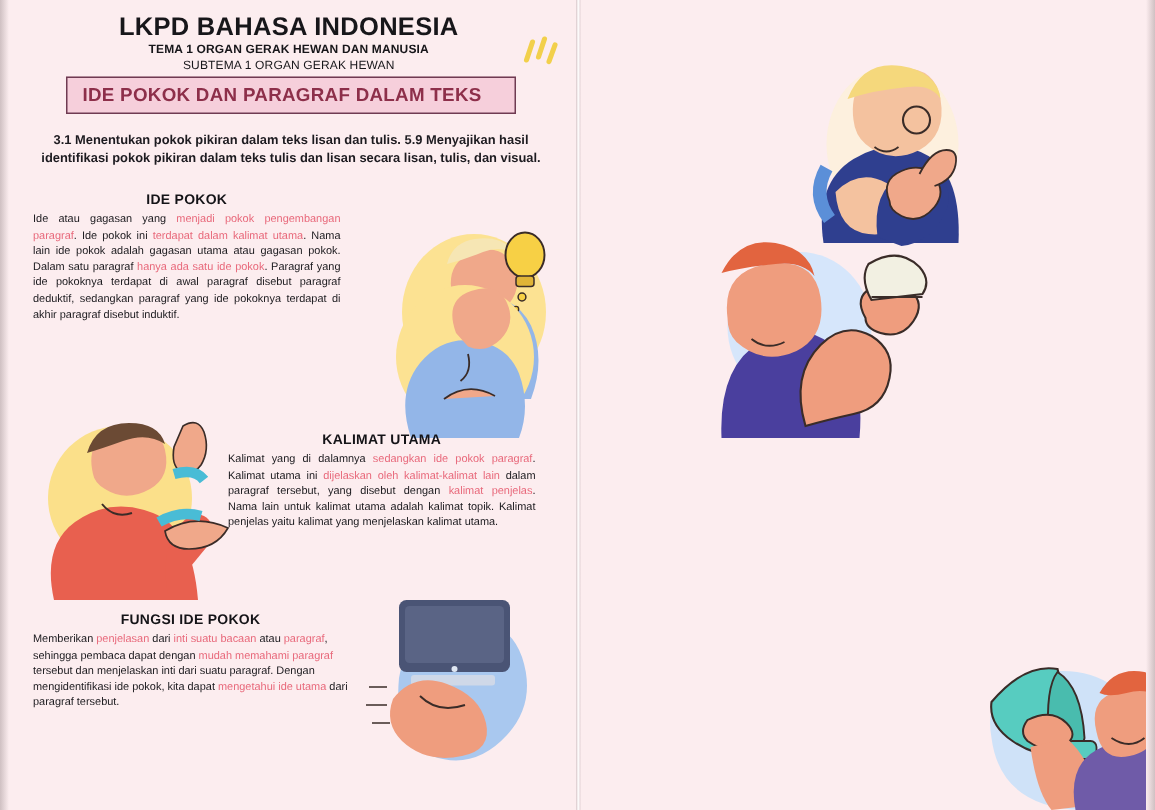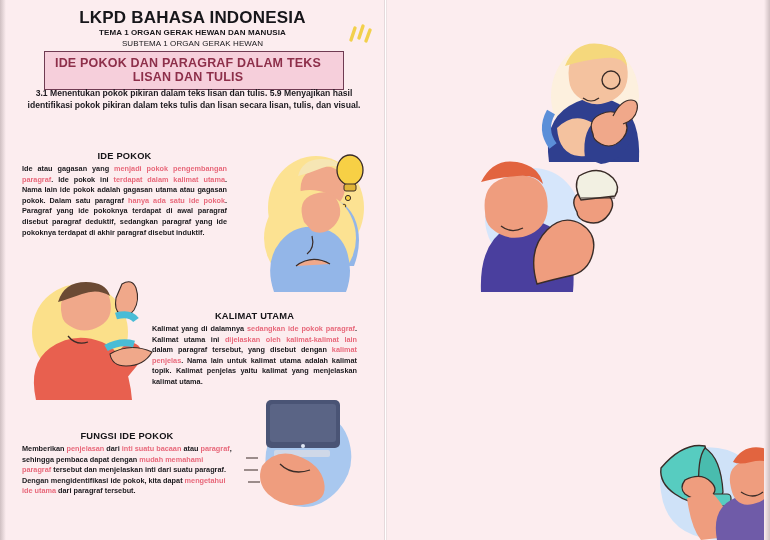--- a/index.html
+++ b/index.html
@@ -47,28 +47,28 @@
   .banner-text{
     font-size:12.5px;font-weight:bold;color:#8d2f4a;line-height:14px;letter-spacing:.2px;
   }
   .objectives{
     position:absolute;left:24px;top:88px;width:340px;text-align:center;
     font-size:8.6px;font-weight:bold;color:#1d1b20;line-height:11.6px;
   }
   .spark{position:absolute;top:24px;left:345px;width:30px;height:30px;}
 
   
-  .sec{position:absolute;margin-top:23px;}
+  .sec{position:absolute;}
   .sec h3{
     margin:0 0 3px 0;text-align:center;
     font-size:9.3px;font-weight:bold;color:#141317;letter-spacing:.2px;
   }
   .sec p{
     margin:0;font-size:7.3px;line-height:10.6px;color:#1b1a1e;
-    text-align:justify;font-weight:700;
+    text-align:justify;font-weight:400;
   }
   .sec p.center{text-align:left;}
   .hl{color:#e8697b;}
 
   
   #sec-ide-pokok{left:22px;top:128px;width:205px;}
   #sec-kalimat-utama{left:152px;top:288px;width:205px;}
   #sec-fungsi{left:22px;top:408px;width:210px;}
 
   
@@ -89,21 +89,20 @@
     <div class="spark">
       <svg width="30" height="30" viewBox="0 0 30 30">
         <path d="M6 16 L10 4" stroke="#f2d04b" stroke-width="3.4" stroke-linecap="round" fill="none"></path>
         <path d="M14 14 L18 2" stroke="#f2d04b" stroke-width="3.4" stroke-linecap="round" fill="none"></path>
         <path d="M21 17 L25 6" stroke="#f2d04b" stroke-width="3.4" stroke-linecap="round" fill="none"></path>
       </svg>
     </div>
 
     <div class="banner">
       <div class="banner-text">IDE POKOK DAN PARAGRAF DALAM TEKS</div>
-      <div class="banner-text">LISAN DAN TULIS</div>
     </div>
 
     <div class="objectives">3.1 Menentukan pokok pikiran dalam teks lisan dan tulis. 5.9 Menyajikan hasil identifikasi pokok pikiran dalam teks tulis dan lisan secara lisan, tulis, dan visual.</div>
 
     <div class="art" style="left:258px;top:142px;">
       <svg width="122" height="132" viewBox="0 0 122 132">
         <ellipse cx="58" cy="66" rx="48" ry="52" fill="#fce292"></ellipse>
         <path d="M24 124 q-12 -30 4 -52 q12 -17 34 -17 q24 0 34 20 q10 22 0 49 z" fill="#93b6e8"></path>
         <path d="M44 58 q-6 -24 12 -31 q20 -8 28 8 q7 14 -3 26 q-10 11 -24 7 q-10 -3 -13 -10 z" fill="#f0a88a"></path>
         <path d="M40 34 q4 -16 22 -17 q16 -1 22 9 q-10 -4 -20 0 q-12 5 -24 8 z" fill="#f6e6b4"></path>

